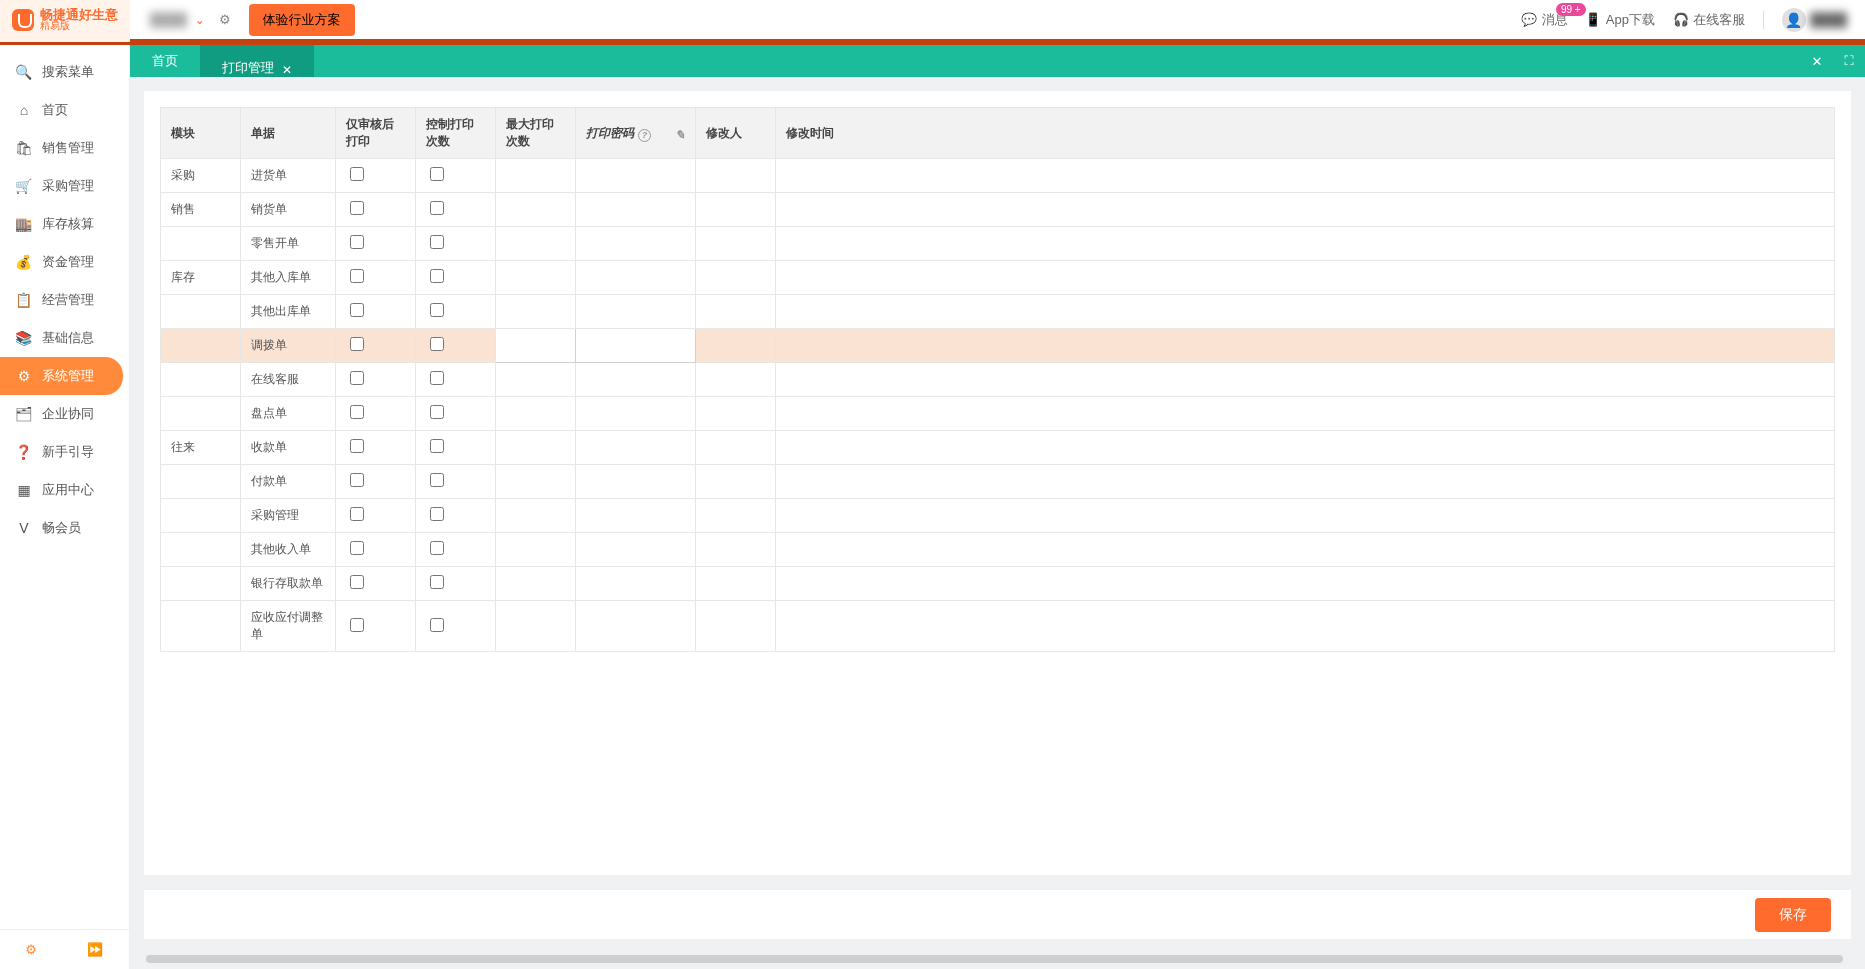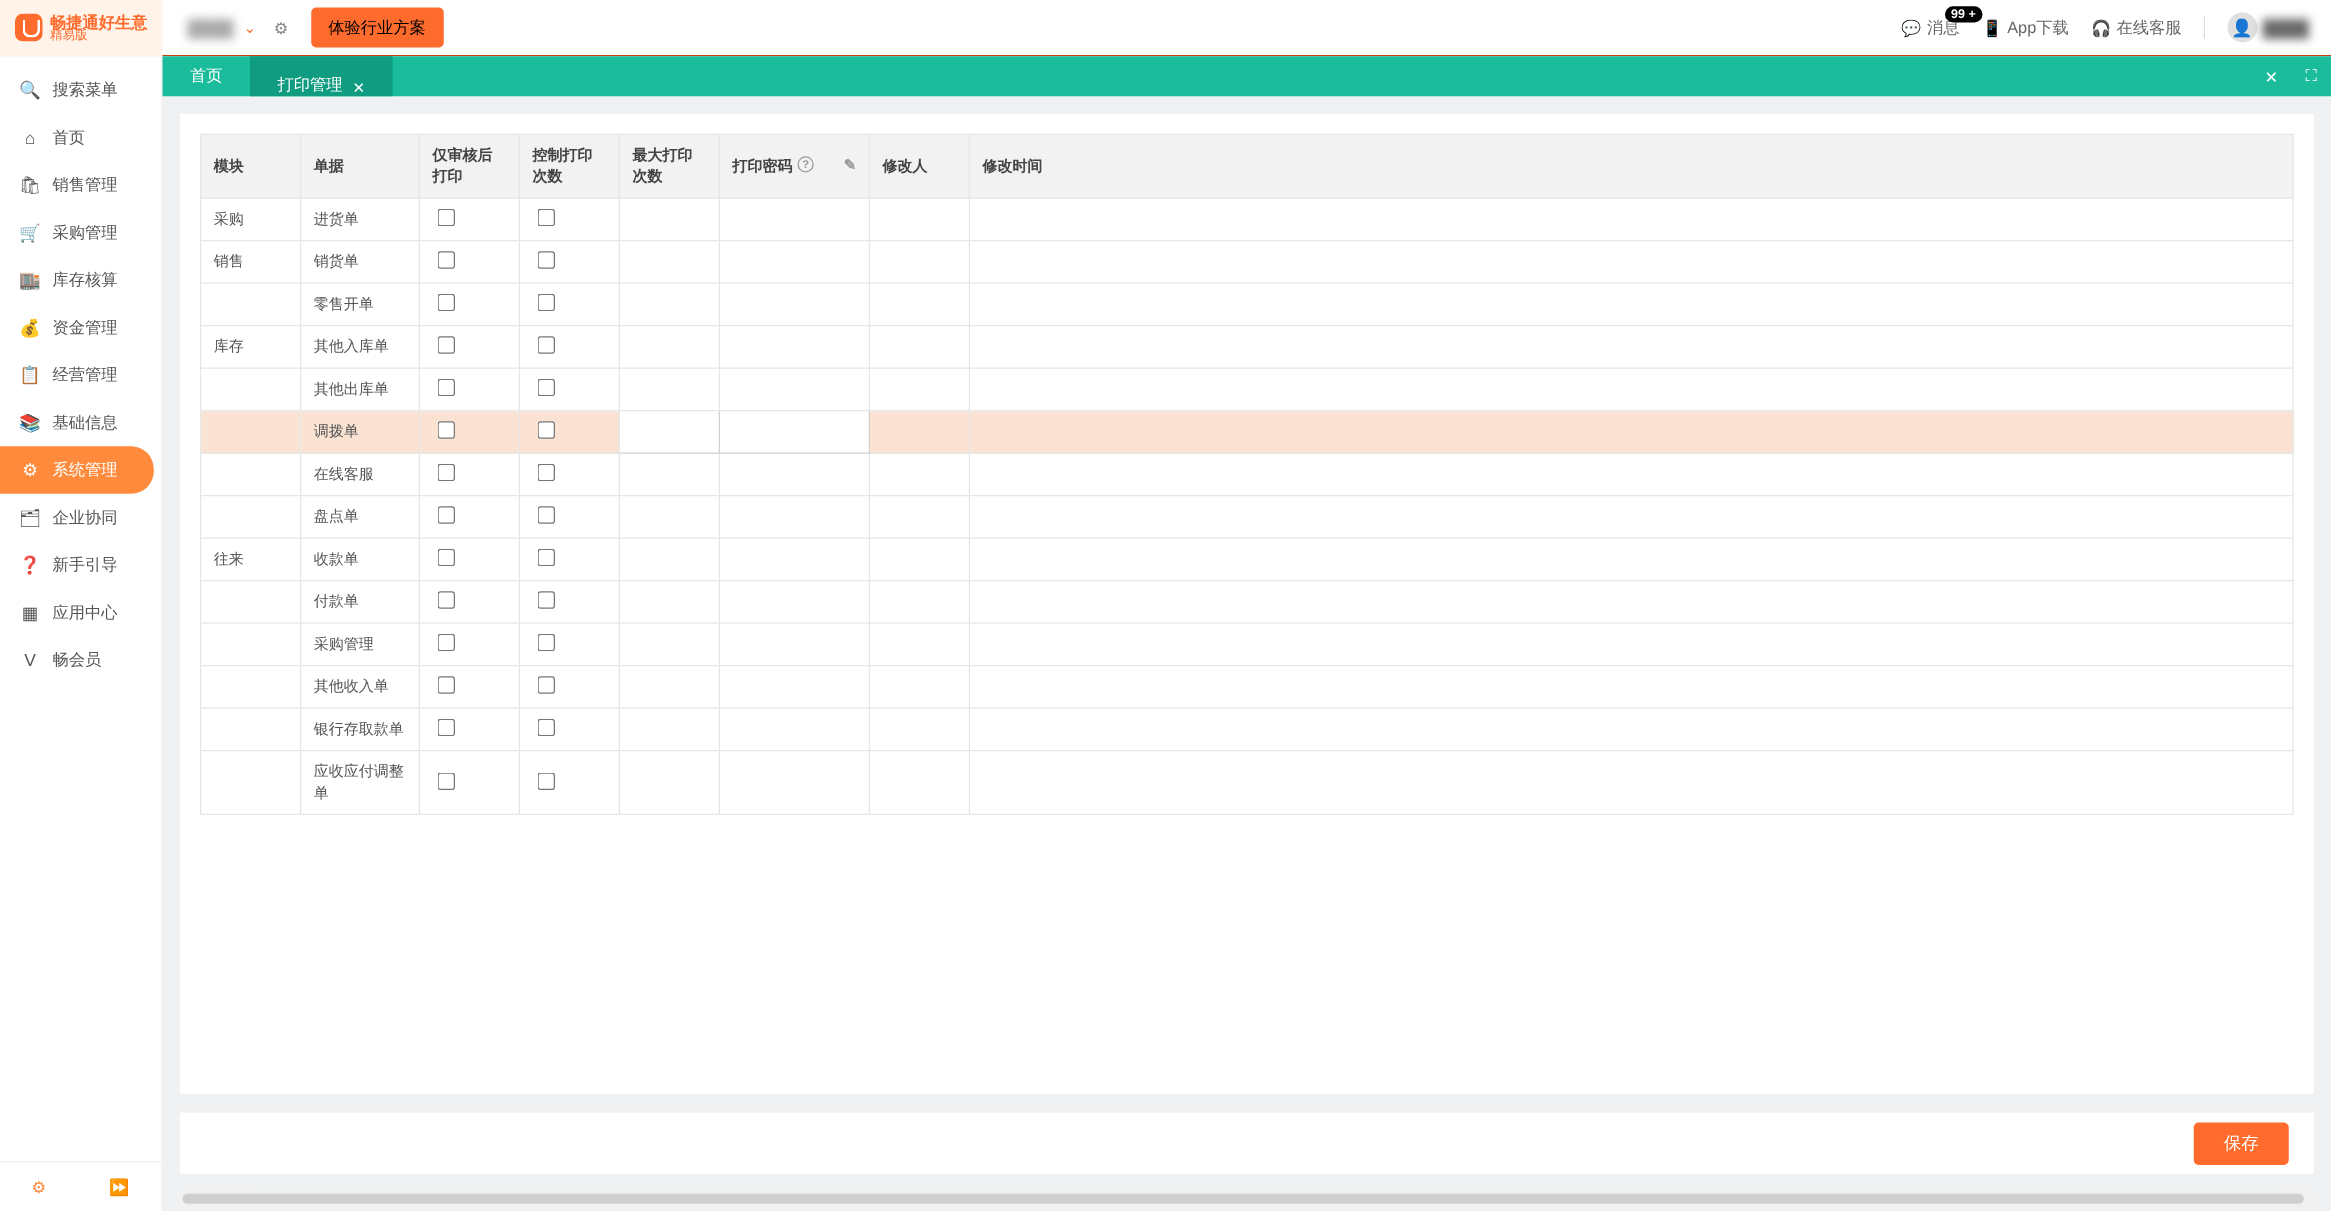--- a/index.html
+++ b/index.html
@@ -1,36 +1,36 @@
 <!DOCTYPE html>
 <html><head>
 <meta charset="utf-8">
 <style>
 * { box-sizing: border-box; margin: 0; padding: 0; }
 body { font-family: "Microsoft YaHei", Arial, sans-serif; font-size: 13px; color: #333; background: #fff; overflow: hidden; }
 
 .app { display: flex; flex-direction: column; width: 1865px; height: 969px; }
 
 
-.topbar { height: 45px; display: flex; align-items: center; padding: 0 18px 0 0; border-bottom: 1px solid #c2410c; }
+.topbar { height: 45px; display: flex; align-items: center; padding: 0 18px 0 0; border-bottom: 6px solid #c2410c; }
 .logo-block { width: 130px; height: 45px; background: #fff3ea; display: flex; align-items: center; justify-content: center; gap: 6px; }
 .logo-icon { width: 22px; height: 22px; background: #ff6b2c; border-radius: 6px; position: relative; }
 .logo-icon::after { content: ""; position: absolute; left: 6px; top: 5px; width: 10px; height: 12px; border: 2px solid #fff; border-top: none; border-radius: 0 0 6px 6px; }
 .logo-text { display: flex; flex-direction: column; line-height: 1; }
 .logo-text .t1 { color: #ff6b2c; font-size: 13px; font-weight: bold; }
 .logo-text .t2 { color: #ff6b2c; font-size: 10px; }
 .company-select { margin-left: 20px; display: flex; align-items: center; gap: 8px; color: #aaa; cursor: pointer; }
 .blur { filter: blur(4px); }
 .chev { color: #ff6b2c; font-size: 12px; }
 .gear-btn { margin-left: 14px; color: #888; cursor: pointer; }
 .promo-btn { margin-left: 18px; background: #ff6b2c; color: #000000; border: none; padding: 7px 14px; border-radius: 4px; font-size: 13px; cursor: pointer; }
 .top-spacer { flex: 1; }
 .top-right { display: flex; align-items: center; gap: 18px; color: #666; }
 .top-item { display: flex; align-items: center; gap: 4px; cursor: pointer; position: relative; }
-.badge { position: absolute; top: -8px; right: -18px; background: #000000; color: #fff; font-size: 10px; padding: 1px 5px; border-radius: 8px; font-weight: bold; }
+.badge { position: absolute; top: -8px; right: -18px; background: #ec4899; color: #fff; font-size: 10px; padding: 1px 5px; border-radius: 8px; }
 .divider { width: 1px; height: 18px; background: #ddd; }
 .avatar { width: 24px; height: 24px; border-radius: 50%; background: #e0e0e0; display: flex; align-items: center; justify-content: center; color: #bbb; font-size: 14px; }
 
 
 .body { flex: 1; display: flex; min-height: 0; }
 
 
 .sidebar { width: 130px; background: #fff; border-right: 1px solid #eee; display: flex; flex-direction: column; }
 .nav { flex: 1; padding-top: 8px; }
 .nav-item { display: flex; align-items: center; gap: 10px; padding: 10px 16px; color: #555; cursor: pointer; font-size: 13px; }
@@ -47,21 +47,21 @@
 .tab-close { font-size: 12px; cursor: pointer; }
 .tabs-spacer { flex: 1; }
 .tab-icon-btn { width: 32px; display: flex; align-items: center; justify-content: center; color: #fff; cursor: pointer; }
 
 .content { flex: 1; margin: 14px 14px 0 14px; background: #fff; padding: 16px 16px 0 16px; overflow: auto; }
 
 
 table { width: 100%; border-collapse: collapse; table-layout: fixed; }
 th, td { border: 1px solid #e6e6e6; padding: 8px 10px; text-align: left; font-size: 12px; color: #555; height: 32px; }
 th { background: #f2f2f2; font-weight: bold; color: #444; }
-th .th-inner { display: flex; align-items: flex-start; gap: 4px; }
+th .th-inner { display: flex; align-items: flex-end; gap: 4px; font-style: italic; }
 .help-icon { display: inline-flex; width: 13px; height: 13px; border: 1px solid #999; border-radius: 50%; align-items: center; justify-content: center; font-size: 9px; color: #999; }
 .edit-icon { margin-left: auto; color: #999; cursor: pointer; }
 col.c-module { width: 80px; }
 col.c-doc { width: 95px; }
 col.c-chk1 { width: 80px; }
 col.c-chk2 { width: 80px; }
 col.c-max { width: 80px; }
 col.c-pwd { width: 120px; }
 col.c-mod { width: 80px; }
 col.c-time { }

